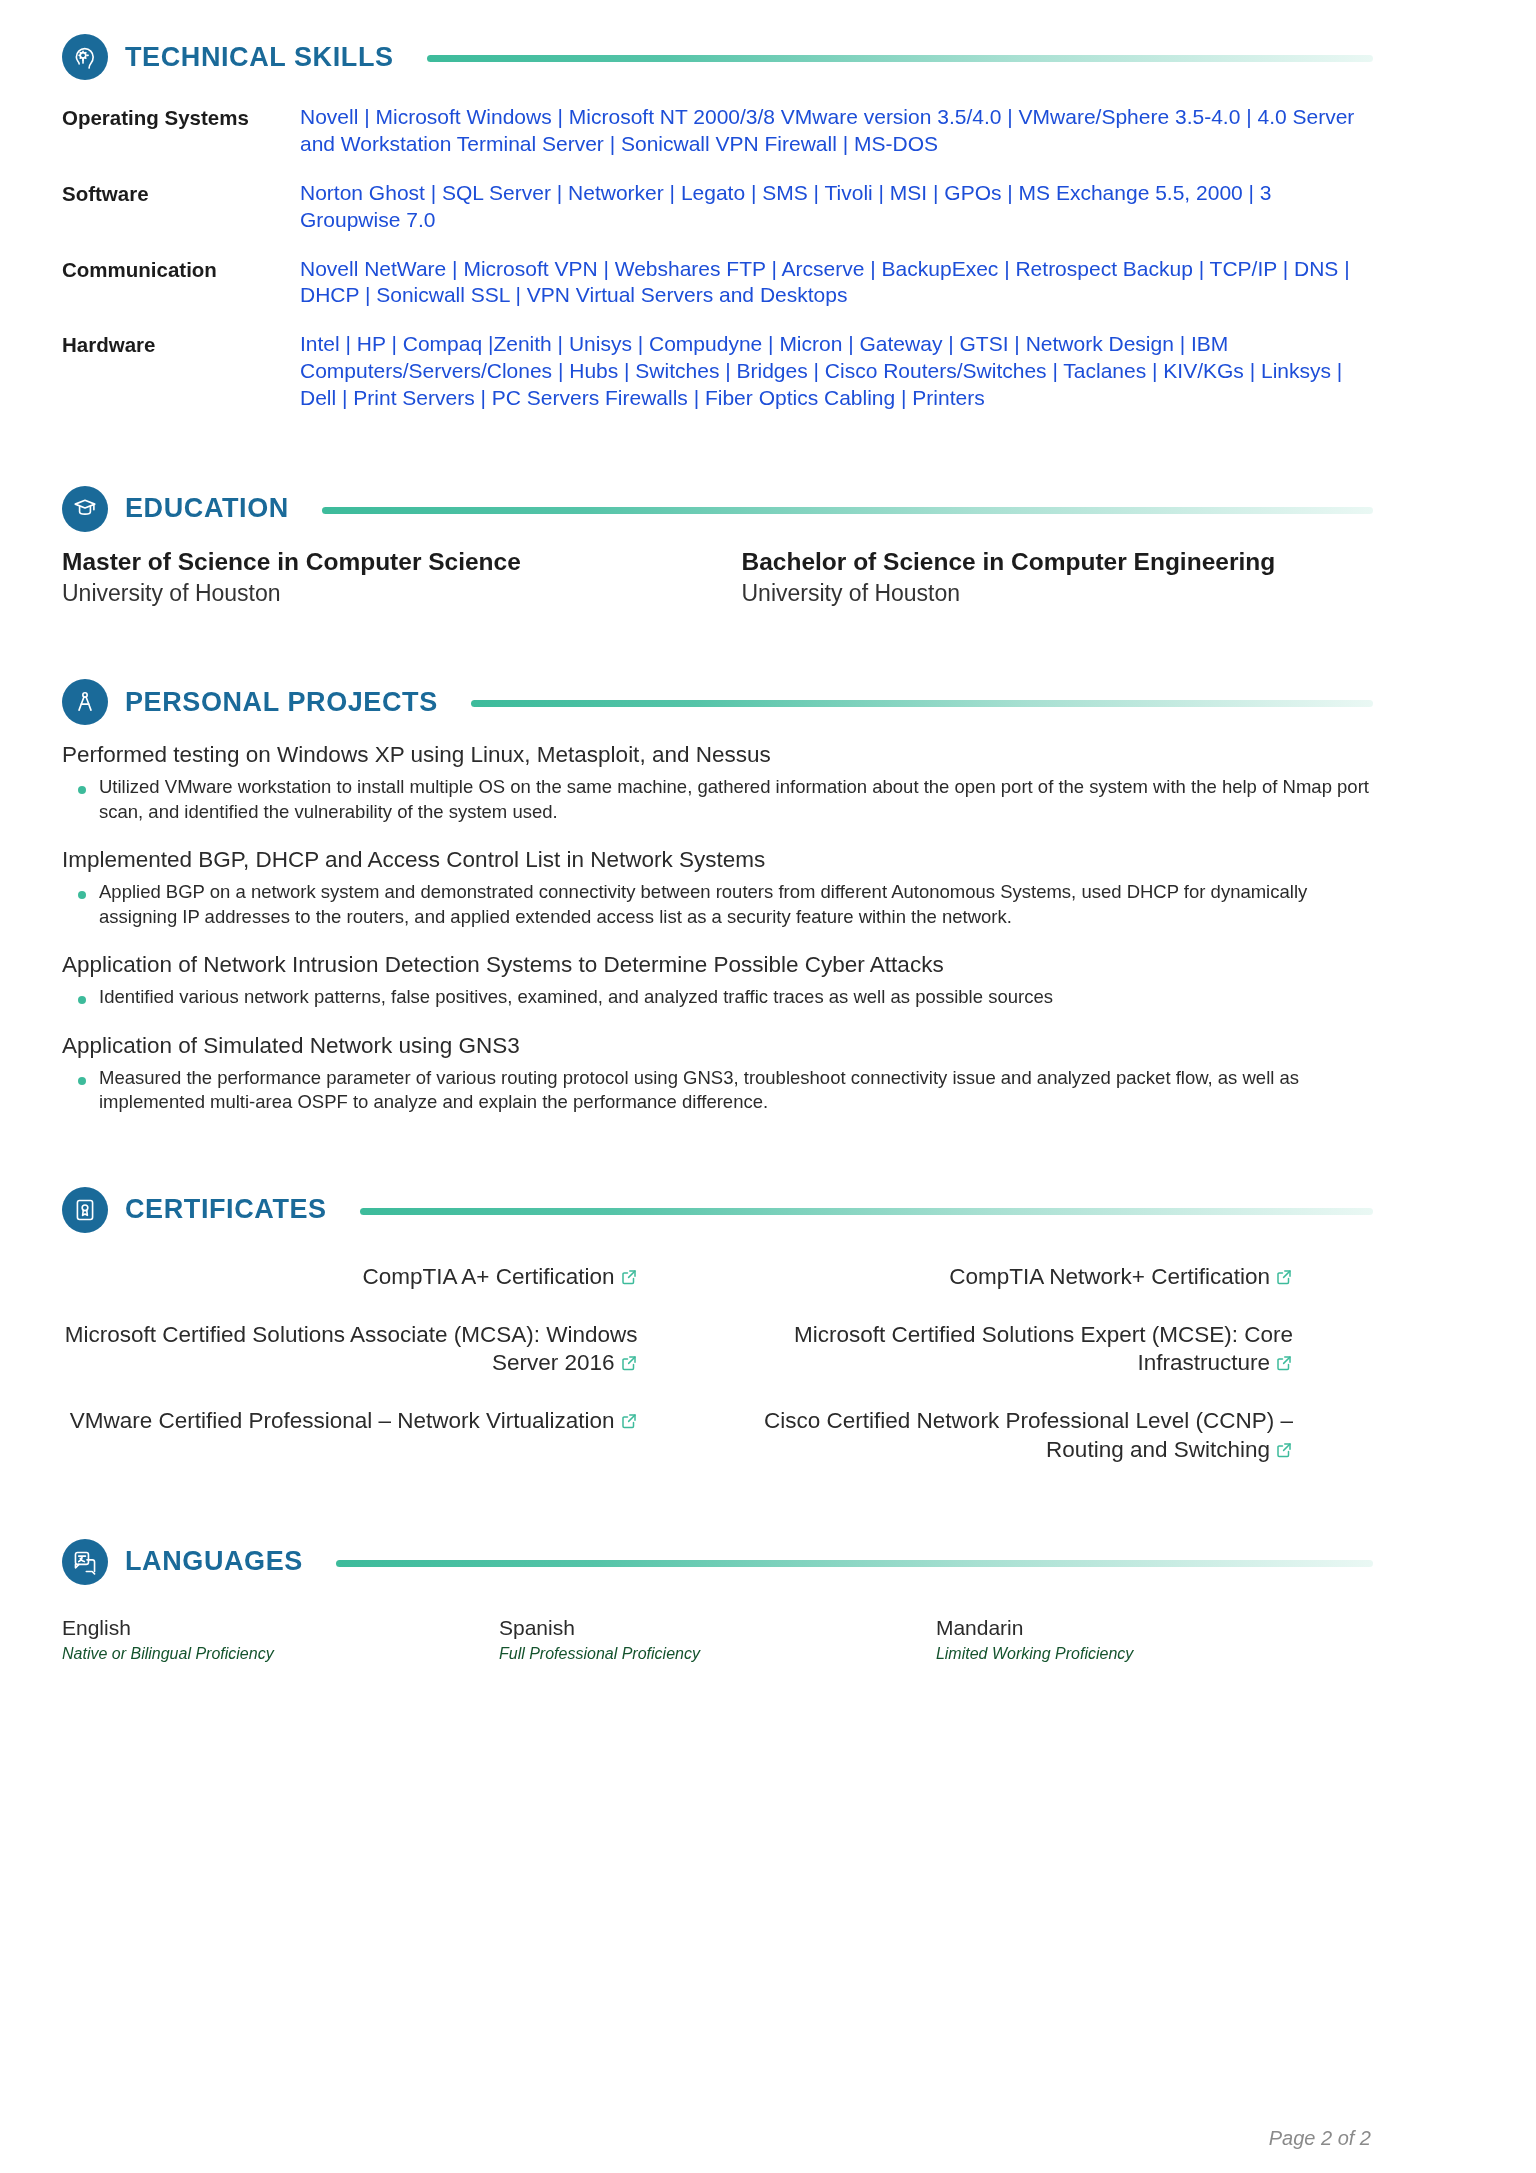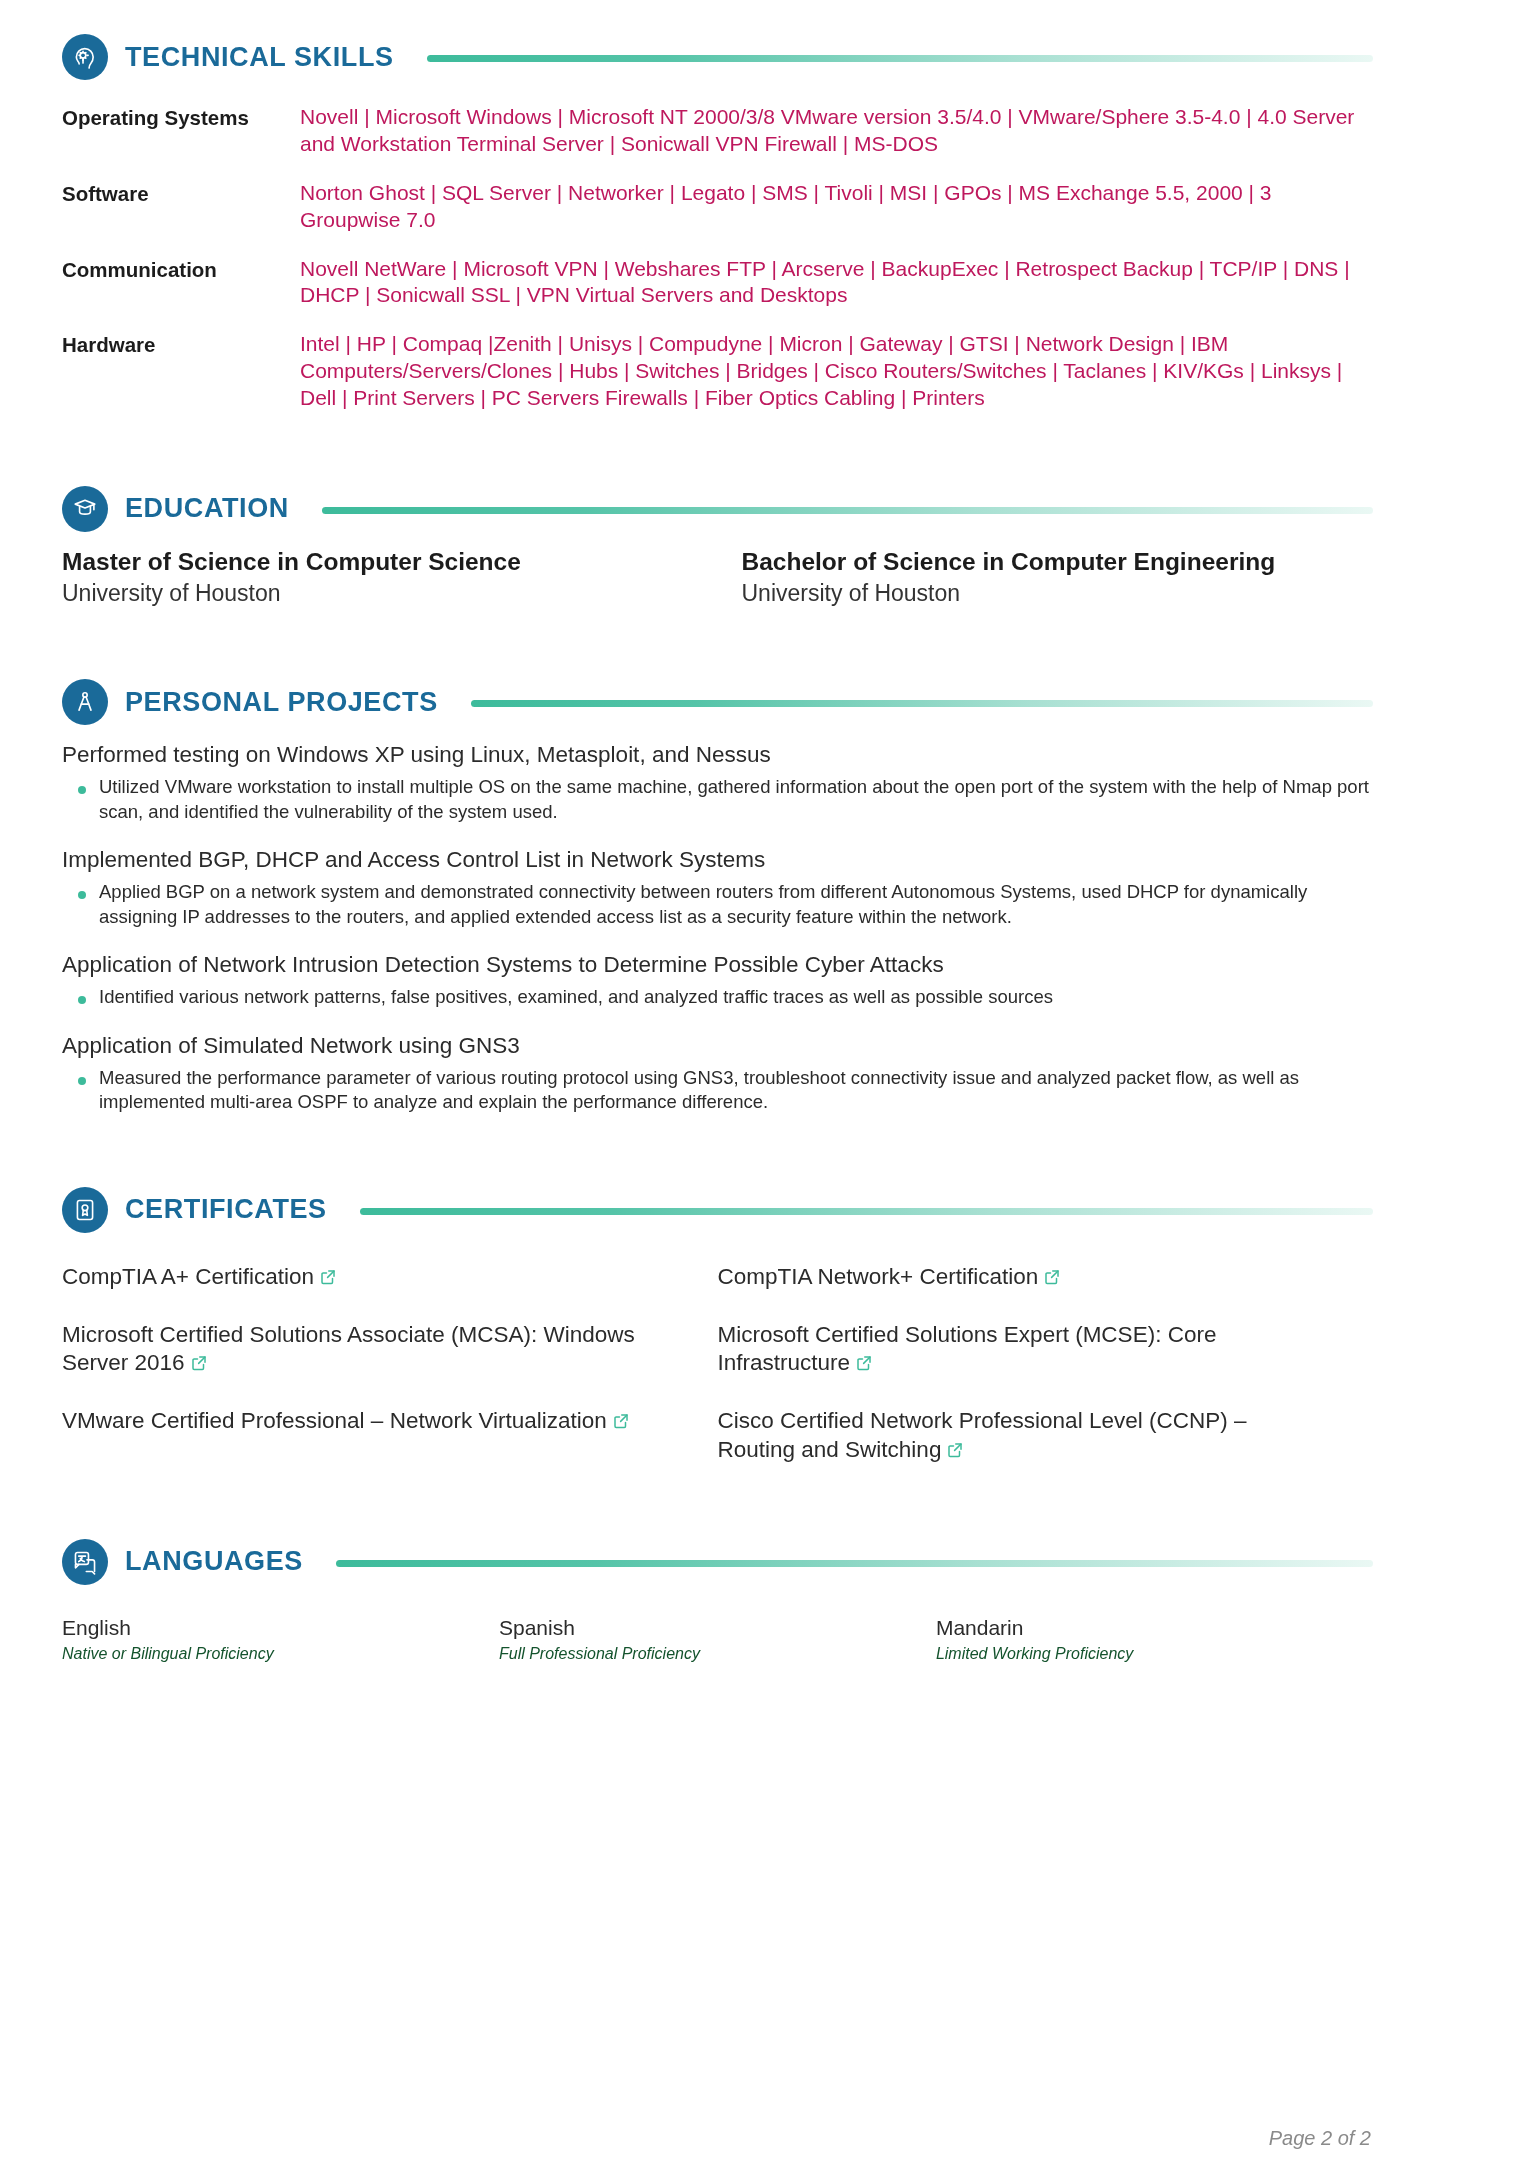--- a/index.html
+++ b/index.html
@@ -69,21 +69,21 @@
     font-size: 20.5px;
     font-weight: bold;
     line-height: 1.27;
     color: #1c1c1c;
     padding-top: 1px;
   }
   .skill-value {
     flex: 1 1 auto;
     font-size: 21px;
     line-height: 1.28;
-    color: #be185d;
+    color: #1d4ed8;
   }
 
   
   .section-block { margin-bottom: 72px; }
   .edu-grid {
     display: flex;
     margin-top: 16px;
     gap: 24px;
   }
   .edu-col {
@@ -138,20 +138,21 @@
     flex-wrap: wrap;
     margin-top: 30px;
   }
   .cert-item {
     flex: 0 0 50%;
     padding-right: 80px;
     margin-bottom: 27px;
     font-size: 22.5px;
     line-height: 1.28;
     color: #2b2b2b;
+    text-align: right;
   }
   .cert-item:nth-last-child(-n+2) { margin-bottom: 0; }
   .ext-link-icon {
     display: inline-block;
     vertical-align: -2px;
     margin-left: 5px;
   }
 
   
   .langs-grid {

